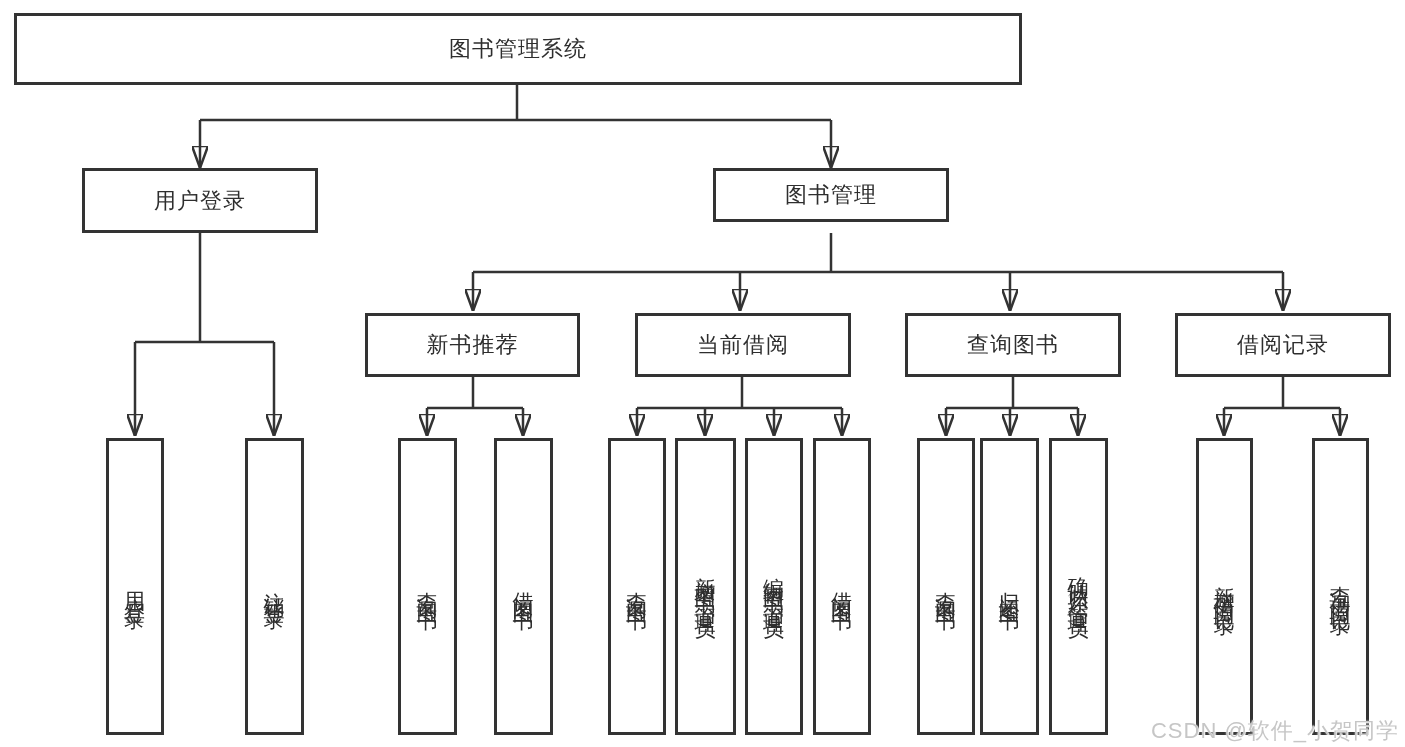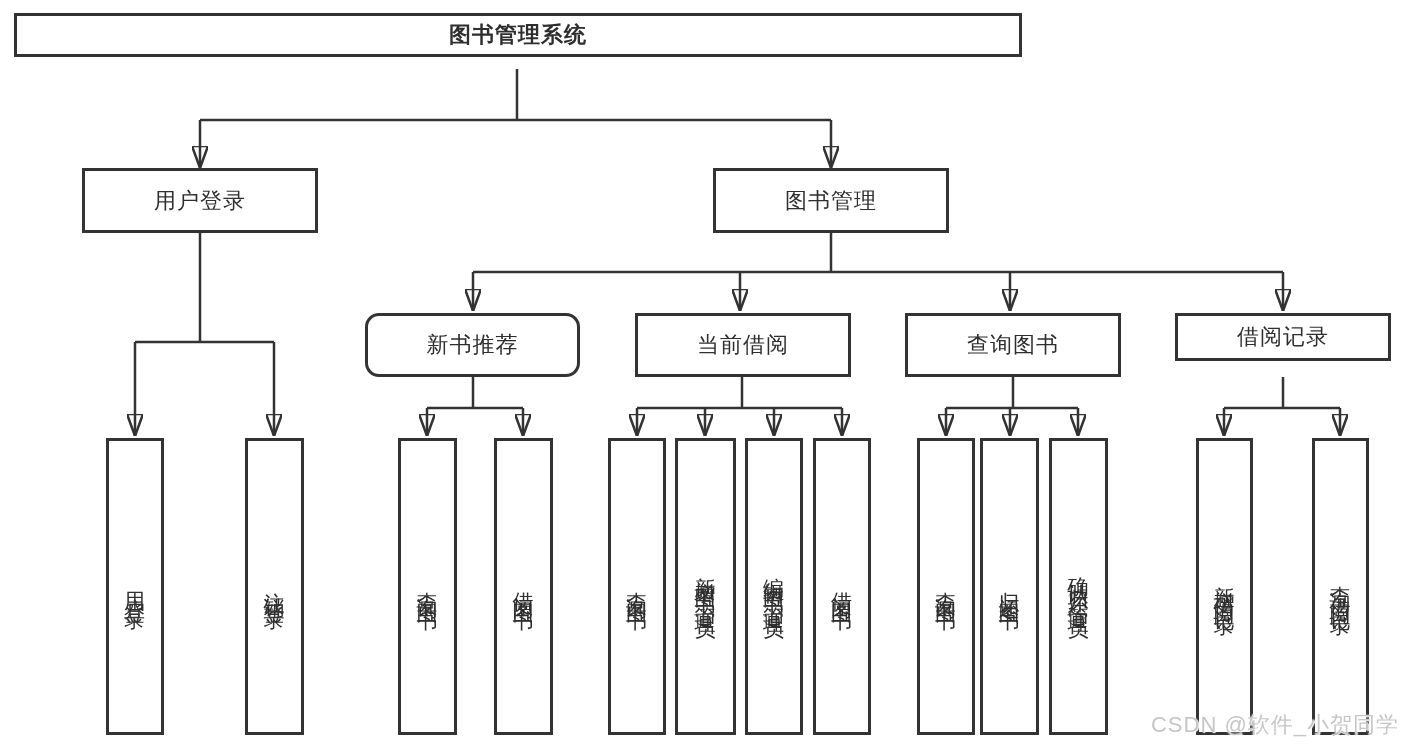--- a/index.html
+++ b/index.html
@@ -28,21 +28,21 @@
     writing-mode:vertical-lr;
     text-orientation:mixed;
     font-size:21px;
     line-height:1;
     letter-spacing:6px;
     white-space:normal;
     overflow:hidden;
   }
   .watermark{
     position:absolute;
-    right:6px;bottom:7px;
+    right:6px;bottom:1px;
     font-size:22px;
     color:#c6c6c6;
     text-shadow:0 0 2px #ffffff,1px 1px 1px #ffffff;
     letter-spacing:1px;
     z-index:9;
     pointer-events:none;
   }
 </style>
 </head>
 <body>
@@ -83,29 +83,29 @@
     <path d="M1013,377 V408 M946,408 H1078"></path>
     <path d="M946,408 V436" marker-end="url(#arrow)"></path>
     <path d="M1010,408 V436" marker-end="url(#arrow)"></path>
     <path d="M1078,408 V436" marker-end="url(#arrow)"></path>
 
     <path d="M1283,377 V408 M1224,408 H1340"></path>
     <path d="M1224,408 V436" marker-end="url(#arrow)"></path>
     <path d="M1340,408 V436" marker-end="url(#arrow)"></path>
   </svg>
 
-  <div class="box" style="left:14px;top:13px;width:1008px;height:44px;font-weight:bold;">图书管理系统</div>
+  <div class="box" style="left:14px;top:13px;width:1008px;height:72px;">图书管理系统</div>
 
   <div class="box" style="left:82px;top:168px;width:236px;height:65px;">用户登录</div>
-  <div class="box" style="left:713px;top:168px;width:236px;height:65px;">图书管理</div>
+  <div class="box" style="left:713px;top:168px;width:236px;height:54px;">图书管理</div>
 
-  <div class="box" style="left:365px;top:313px;width:215px;height:64px;border-radius:14px;">新书推荐</div>
+  <div class="box" style="left:365px;top:313px;width:215px;height:64px;">新书推荐</div>
   <div class="box" style="left:635px;top:313px;width:216px;height:64px;">当前借阅</div>
   <div class="box" style="left:905px;top:313px;width:216px;height:64px;">查询图书</div>
-  <div class="box" style="left:1175px;top:313px;width:216px;height:48px;">借阅记录</div>
+  <div class="box" style="left:1175px;top:313px;width:216px;height:64px;">借阅记录</div>
 
   <div class="box vbox" style="left:106px;top:438px;width:58px;height:297px;">用户登录</div>
   <div class="box vbox" style="left:245px;top:438px;width:59px;height:297px;">注销登录</div>
 
   <div class="box vbox" style="left:398px;top:438px;width:59px;height:297px;">查询图书</div>
   <div class="box vbox" style="left:494px;top:438px;width:59px;height:297px;">借阅图书</div>
 
   <div class="box vbox" style="left:608px;top:438px;width:58px;height:297px;">查询图书</div>
   <div class="box vbox" style="left:675px;top:438px;width:61px;height:297px;">新增图书（管理员）</div>
   <div class="box vbox" style="left:745px;top:438px;width:58px;height:297px;">编辑图书（管理员）</div>

